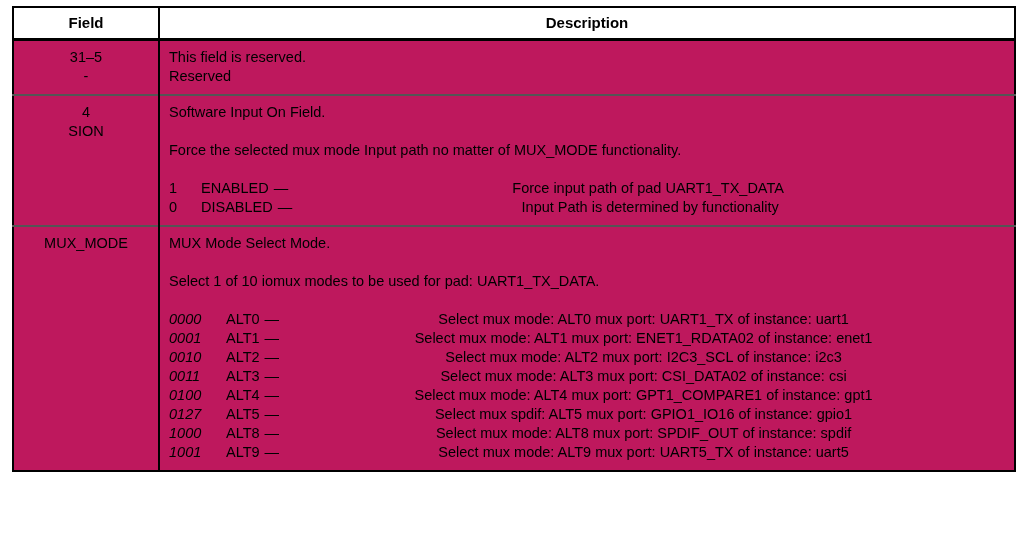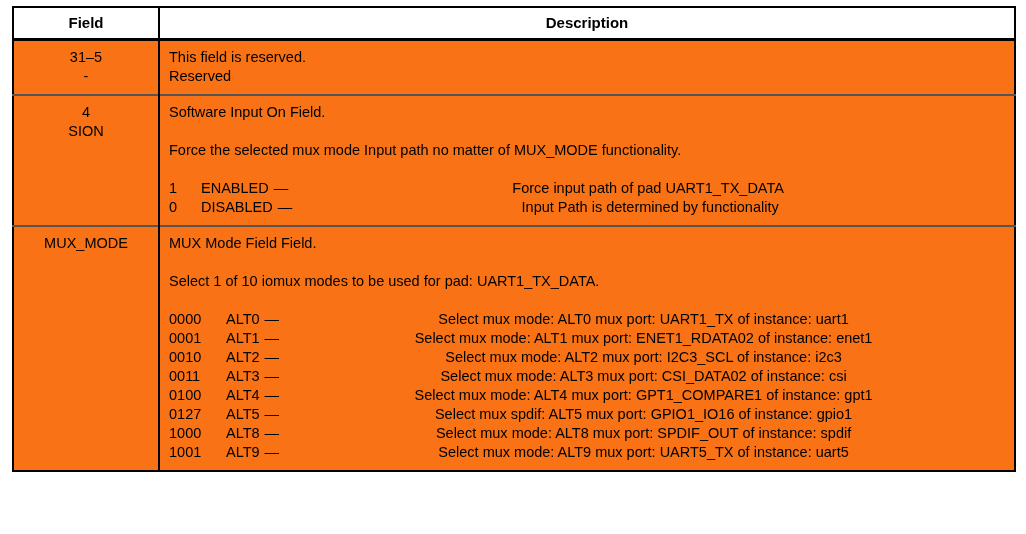--- a/index.html
+++ b/index.html
@@ -42,21 +42,21 @@
     text-align: center;
     padding: 6px 0 7px 0;
     border-bottom: 3px solid #000;
     background: #ffffff;
   }
   thead th.field-head { border-right: 2px solid #000; }
 
   tbody td {
     vertical-align: top;
     border-top: 2px solid #555;
-    background: #f97316;
+    background: #be185d;
   }
   tbody tr:first-child td { border-top: none; }
 
   td.field-cell {
     text-align: center;
     font-size: 14.5px;
     line-height: 19px;
     padding: 7px 4px 8px 4px;
     border-right: 2px solid #000;
     white-space: pre-line;
@@ -73,21 +73,21 @@
 
   .enum-row {
     display: flex;
     align-items: baseline;
   }
   .enum-code {
     flex: 0 0 auto;
     font-size: 14.5px;
   }
   .enum-code.w-bit   { width: 32px; }
-  .enum-code.w-nib   { width: 57px; }
+  .enum-code.w-nib   { width: 57px; font-style: italic; }
   .enum-name {
     font-weight: normal;
     flex: 0 0 auto;
     padding-right: 5px;
   }
   .enum-text { flex: 1 1 auto; text-align: center; }
 </style>
 </head>
 <body>
 
@@ -138,21 +138,21 @@
             <span class="enum-name">DISABLED</span>
             <span class="enum-dash">—</span>
             <span class="enum-text">Input Path is determined by functionality</span>
           </div>
         </td>
       </tr>
 
       <tr>
         <td class="field-cell">MUX_MODE</td>
         <td class="desc-cell">
-          <p class="para">MUX Mode Field Field.</p>
+          <p class="para">MUX Mode Select Mode.</p>
           <div class="spacer"></div>
           <p class="para">Select 1 of 10 iomux modes to be used for pad: UART1_TX_DATA.</p>
           <div class="spacer"></div>
 
           <div class="enum-row">
             <span class="enum-code w-nib">0000</span>
             <span class="enum-name">ALT0</span>
             <span class="enum-dash">—</span>
             <span class="enum-text">Select mux mode: ALT0 mux port: UART1_TX of instance: uart1</span>
           </div>

